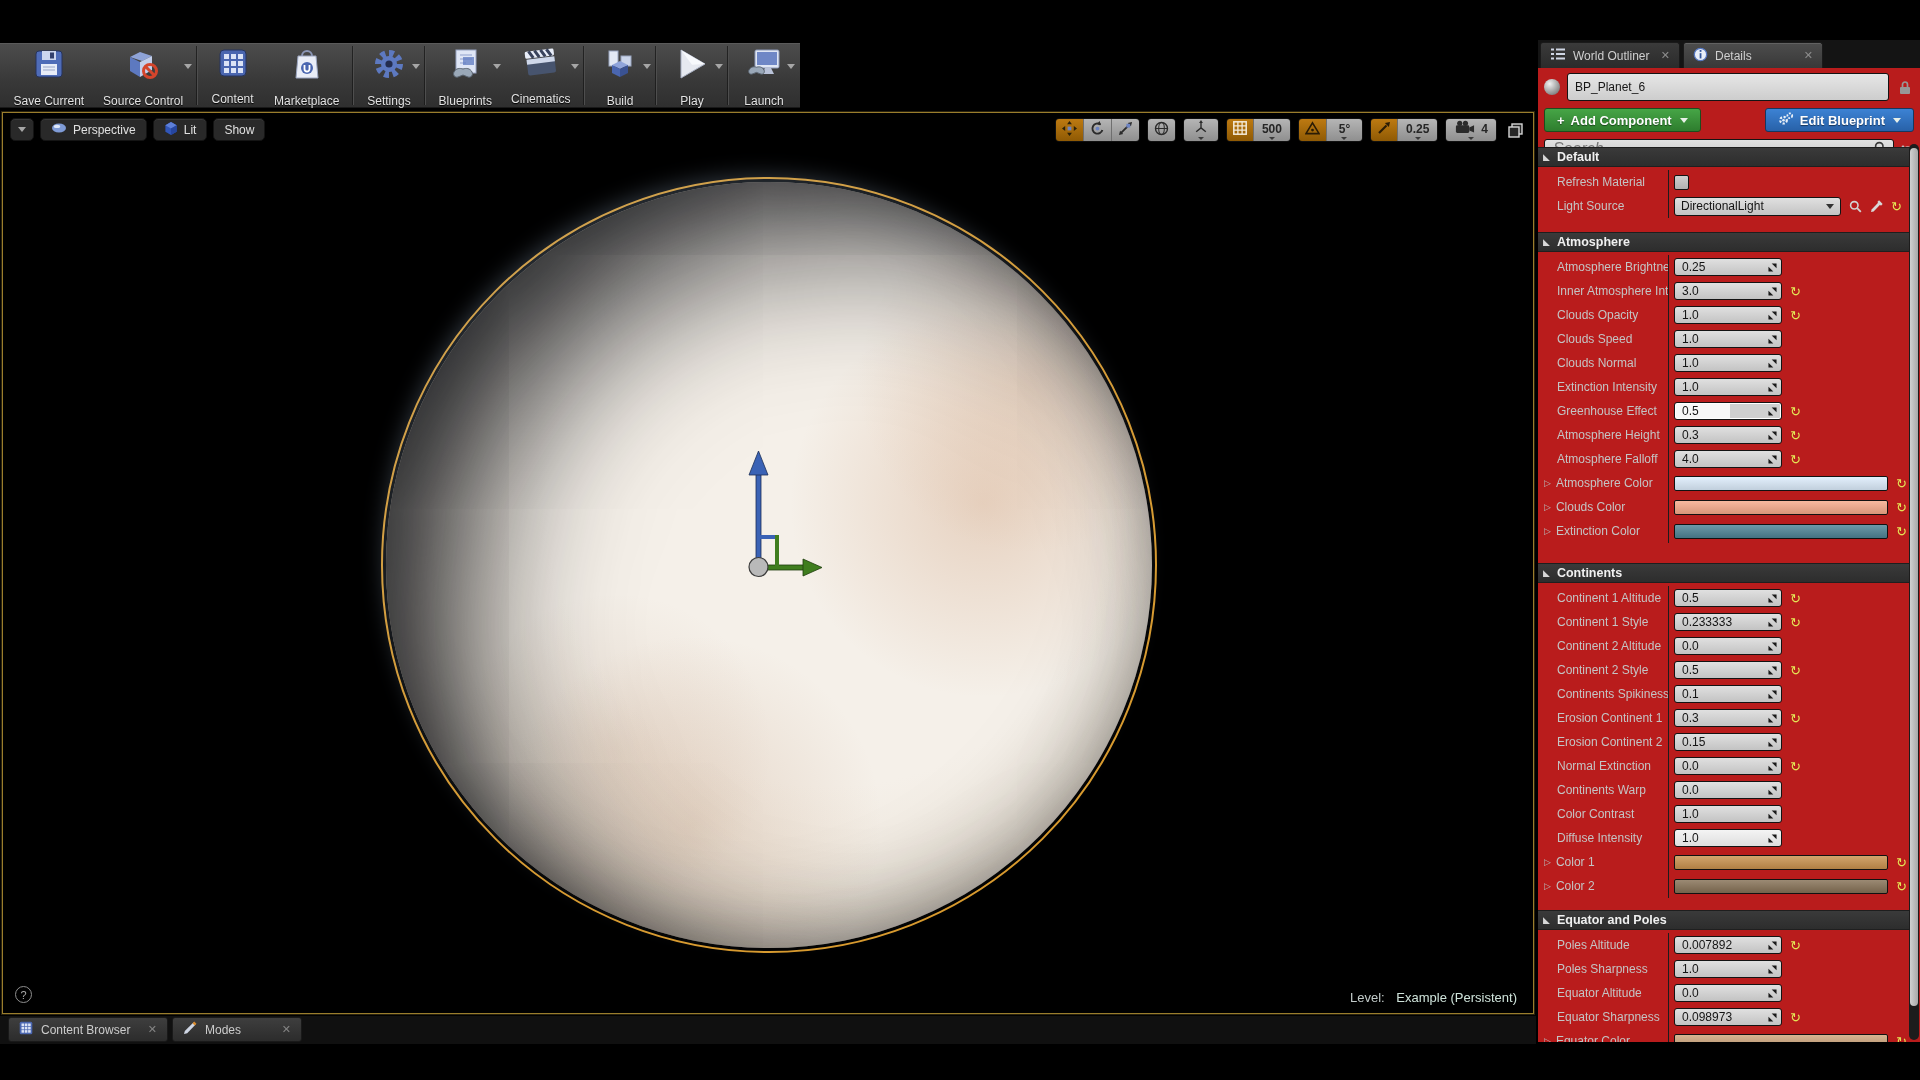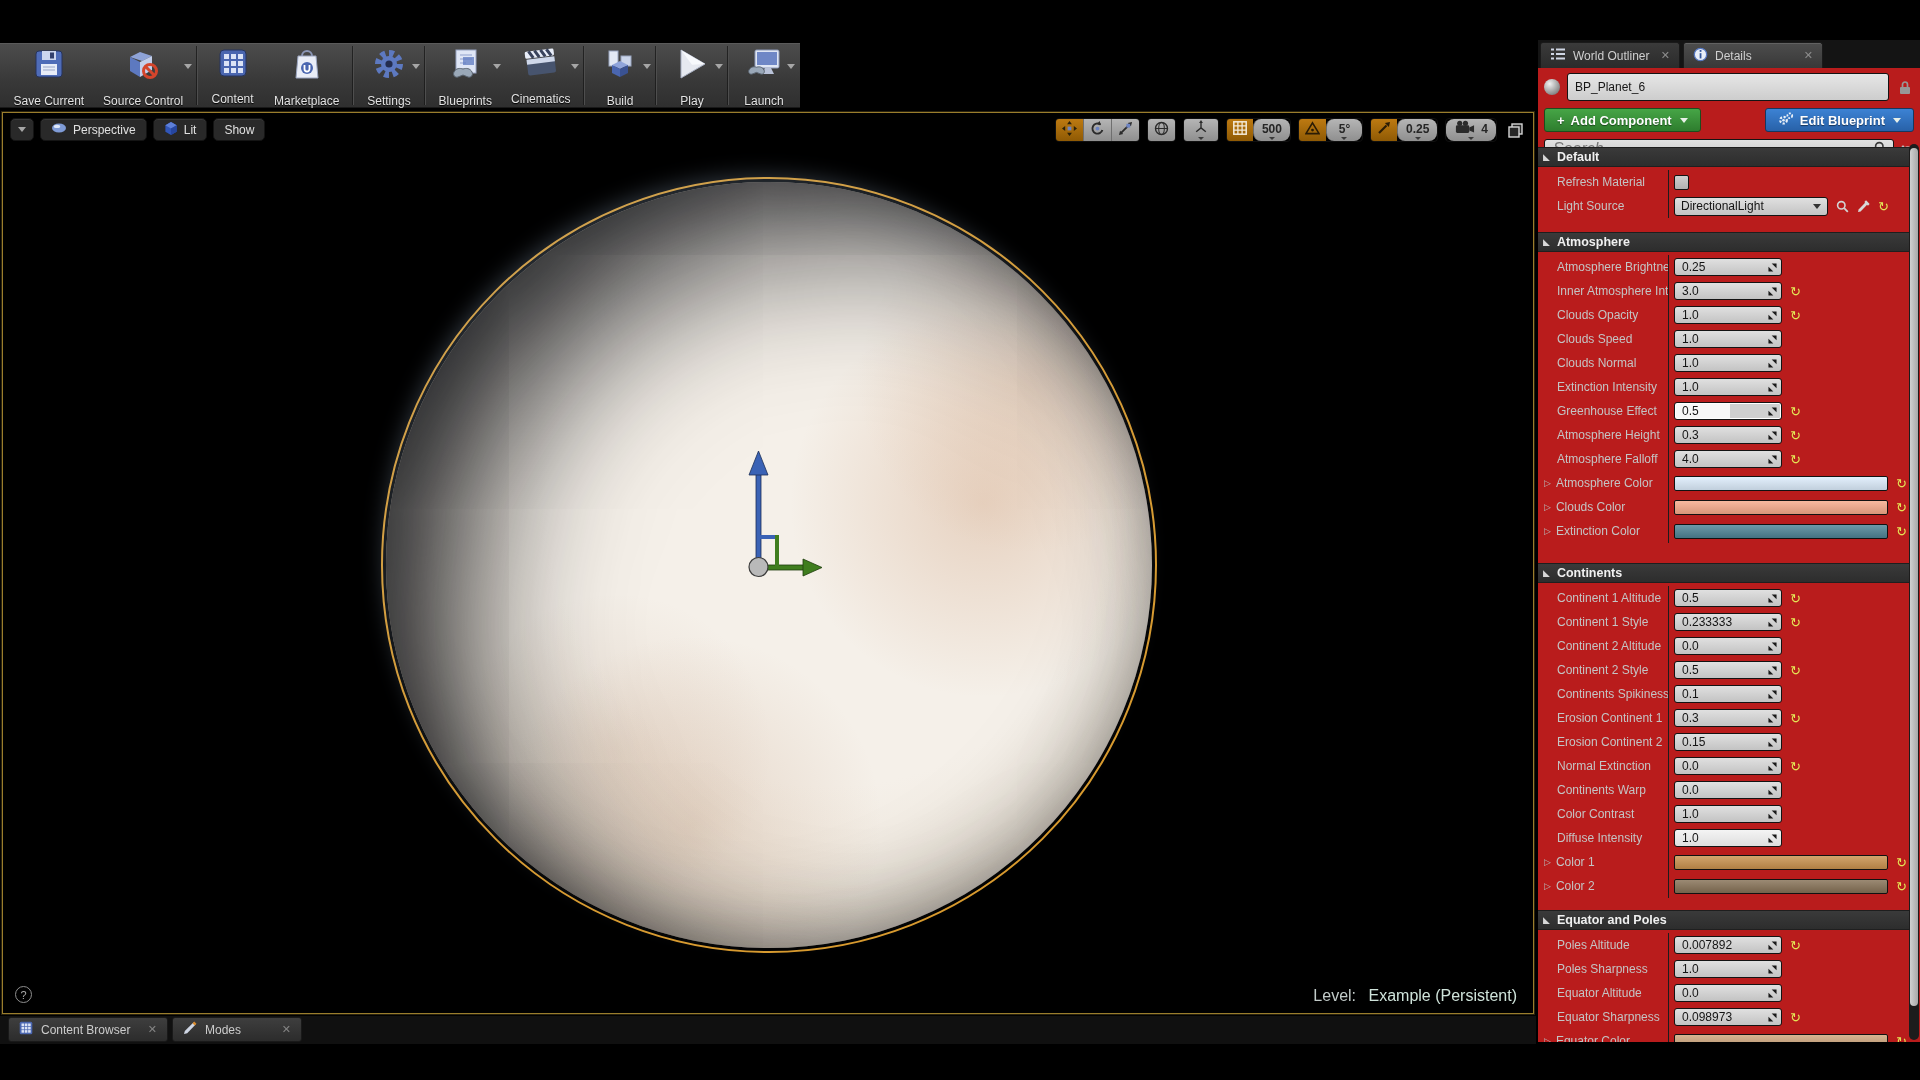--- a/index.html
+++ b/index.html
@@ -27,42 +27,42 @@
   .vp-btn{background:rgba(43,43,43,.95);border:1px solid #141414;border-radius:5px;height:23px;
     display:flex;align-items:center;padding:0 10px;color:#e0e0e0;font-size:12px;gap:6px;cursor:pointer;
     box-shadow:inset 0 1px 0 rgba(255,255,255,.07);}
   .vp-btn.square{padding:0 7px;}
   .vp-strip{position:absolute;right:10px;top:5px;display:flex;gap:7px;align-items:center;z-index:5;}
   .pill{display:flex;border-radius:4px;overflow:hidden;border:1px solid #101010;}
   .seg{height:22px;display:flex;align-items:center;justify-content:center;padding:0 6px;
     background:linear-gradient(#b5b5b5,#8f8f8f);position:relative;cursor:pointer;}
   .seg+.seg{border-left:1px solid #6f6f6f;}
   .seg.active{background:linear-gradient(#bd7a12,#8f5a04);}
-  .seg.value{color:#262626;font-weight:bold;font-size:12px;min-width:36px;padding:0 8px 3px 8px;border-radius:8px;}
+  .seg.value{color:#262626;font-weight:bold;font-size:12px;min-width:36px;padding:0 8px 3px 8px;}
   .under-caret{position:absolute;bottom:1px;left:50%;transform:translateX(-50%);
     border-left:3px solid transparent;border-right:3px solid transparent;border-top:3px solid #3a3a3a;}
 
   .selection-ring{position:absolute;left:378px;top:64px;width:776px;height:776px;border-radius:50%;
     border:2px solid #d89a2e;}
   .planet{position:absolute;left:383px;top:69px;width:766px;height:766px;border-radius:50%;
     background:
       radial-gradient(circle at 78% 42%, rgba(198,141,100,.30), transparent 26%),
       radial-gradient(circle at 84% 26%, rgba(205,152,112,.22), transparent 20%),
       radial-gradient(circle at 40% 84%, rgba(176,126,88,.22), transparent 24%),
       radial-gradient(circle at 30% 74%, rgba(166,120,86,.14), transparent 20%),
       radial-gradient(circle at 58% 42%, #f5f0e9 45%, #ece4d8 72%, #d9cdbd 96%);
     box-shadow:
       inset 85px 60px 150px -10px rgba(4,6,12,.78),
       inset 20px 10px 60px rgba(10,12,20,.25),
       inset -25px -35px 90px -30px rgba(30,22,14,.35),
       -6px -10px 22px -4px rgba(175,200,230,.28);}
   .gizmo{position:absolute;left:712px;top:332px;}
   .vp-help{position:absolute;left:12px;bottom:10px;width:17px;height:17px;border-radius:50%;
     border:1px solid #8f8f8f;color:#aaa;font-size:11px;display:flex;align-items:center;justify-content:center;cursor:pointer;}
-  .vp-level{position:absolute;right:16px;bottom:8px;font-size:16px;}
+  .vp-level{position:absolute;right:16px;bottom:8px;font-size:13px;}
   .vp-level .lbl{color:#c2cbc9;}
   .vp-level .val{color:#cfe3da;margin-left:8px;}
 
   
   .right-panel{position:absolute;left:1538px;top:40px;width:382px;height:1002px;background:#b91c1c;overflow:hidden;}
   .rp-tabbar{height:28px;background:#141414;display:flex;align-items:flex-end;gap:3px;padding-left:2px;}
   .rp-tab{height:26px;display:flex;align-items:center;gap:7px;padding:0 9px;font-size:12px;color:#cfcfcf;
     background:linear-gradient(#3a3a3a,#2b2b2b);border:1px solid #1a1a1a;border-bottom:none;
     border-radius:3px 3px 0 0;cursor:pointer;min-width:140px;}
   .rp-tab.active{background:linear-gradient(#4d4d4d,#383838);box-shadow:inset 0 1px 0 rgba(255,255,255,.12);}
@@ -104,21 +104,21 @@
     padding-left:5px;height:24px;}
   .numfield{width:108px;height:18px;border:1px solid #131313;border-radius:3px;
     background:linear-gradient(#e0e0e0,#c3c3c3);display:flex;align-items:center;
     font-size:12px;color:#141414;padding:0 4px 0 7px;cursor:ew-resize;}
   .numfield .nval{flex:1;}
   .numfield.editing{background:linear-gradient(90deg,#f7f7f7 0 52%,#cfcfcf 52%);box-shadow:inset 0 0 0 1px #fff;}
   .numfield.hl{background:linear-gradient(#f4f4f4,#dedede);}
   .reset-btn{color:#e4e455;font-size:13px;line-height:13px;cursor:pointer;transform:scaleX(-1);}
   .checkbox{width:15px;height:15px;border:1px solid #141414;border-radius:2px;
     background:linear-gradient(#cfcfcf,#b2b2b2);cursor:pointer;}
-  .ddfield{width:154px;height:19px;border:1px solid #131313;border-radius:3px;
+  .ddfield{width:167px;height:19px;border:1px solid #131313;border-radius:3px;
     background:linear-gradient(#e0e0e0,#c3c3c3);display:flex;align-items:center;
     font-size:12px;color:#141414;padding:0 6px;cursor:pointer;}
   .ddfield .nval{flex:1;}
   .ddfield .caret-down{border-top-color:#333;}
   .colorbar{width:214px;height:15px;border:1px solid #111;border-radius:2px;cursor:pointer;}
   .icon-btn{display:flex;align-items:center;cursor:pointer;}
 
   
   .bottom-bar{position:absolute;left:0;top:1016px;width:1536px;height:28px;background:#101010;
     display:flex;align-items:flex-start;gap:4px;padding:1px 0 0 8px;}

